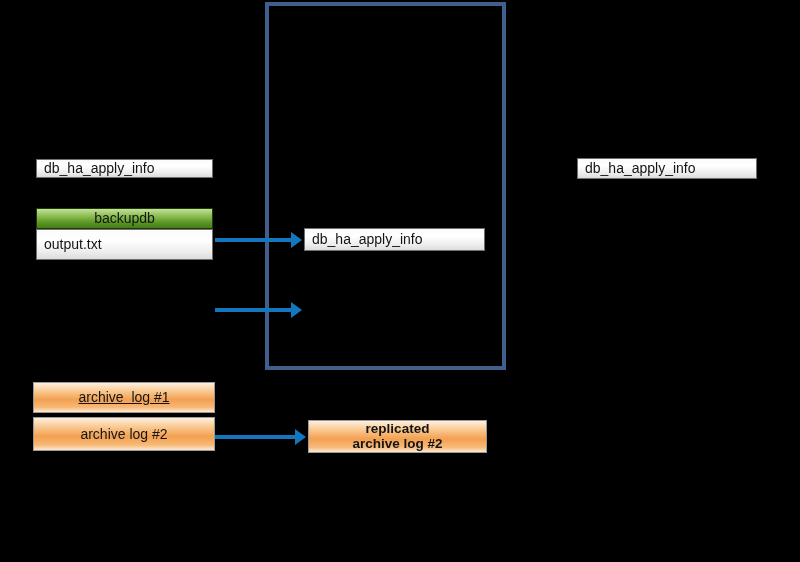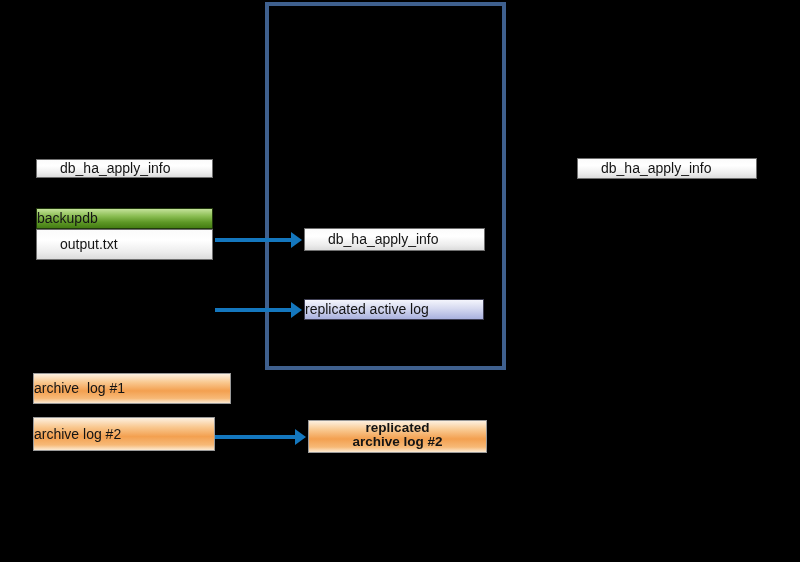--- a/index.html
+++ b/index.html
@@ -27,29 +27,29 @@
     background: transparent;
     z-index: 1;
   }
 
   
   .node {
     position: absolute;
     box-sizing: border-box;
     display: flex;
     align-items: center;
-    justify-content: flex-start;
+    justify-content: center;
     z-index: 3;
     color: #141414;
     font-size: 14px;
     line-height: 1.05;
   }
   .node .lbl { white-space: pre; }
 
-  .node.align-left { justify-content: flex-start; padding-left: 23px; }
+  .node.align-left { justify-content: flex-start; padding-left: 7px; }
 
   .white-box {
     background: linear-gradient(180deg, #fbfbfb 0%, #ffffff 35%, #ededed 75%, #dcdcdc 100%);
     border: 1px solid #6f6f6f;
   }
   .green-box {
     background: linear-gradient(180deg, #c4e29a 0%, #8abd52 38%, #5d9726 70%, #447d13 100%);
     border: 1px solid #21380d;
   }
   .lavender-box {
@@ -100,36 +100,33 @@
 
   <div class="node green-box" style="left:36px; top:208px; width:177px; height:21px;">
     <span class="lbl">backupdb</span>
   </div>
 
   <div class="node white-box align-left" style="left:36px; top:229px; width:177px; height:31px;">
     <span class="lbl">output.txt</span>
   </div>
 
 
-  <div class="node orange-box" style="left:33px; top:373px; width:198px; height:31px;">
+  <div class="node orange-box" style="left:33px; top:382px; width:182px; height:31px;text-decoration:underline;">
     <span class="lbl">archive  log #1</span>
   </div>
 
   <div class="node orange-box" style="left:33px; top:417px; width:182px; height:34px;">
     <span class="lbl">archive log #2</span>
   </div>
 
 
   <div class="node white-box align-left" style="left:304px; top:228px; width:181px; height:23px;">
     <span class="lbl">db_ha_apply_info</span>
   </div>
 
-  <div class="node lavender-box" style="left:304px; top:299px; width:180px; height:21px;">
-    <span class="lbl">replicated active log</span>
-  </div>
 
   <div class="node orange-box two-line" style="left:308px; top:420px; width:179px; height:33px;">
     <span class="lbl">replicated</span>
     <span class="lbl">archive log #2</span>
   </div>
 
   <div class="node white-box align-left" style="left:577px; top:158px; width:180px; height:21px;">
     <span class="lbl">db_ha_apply_info</span>
   </div>
 

